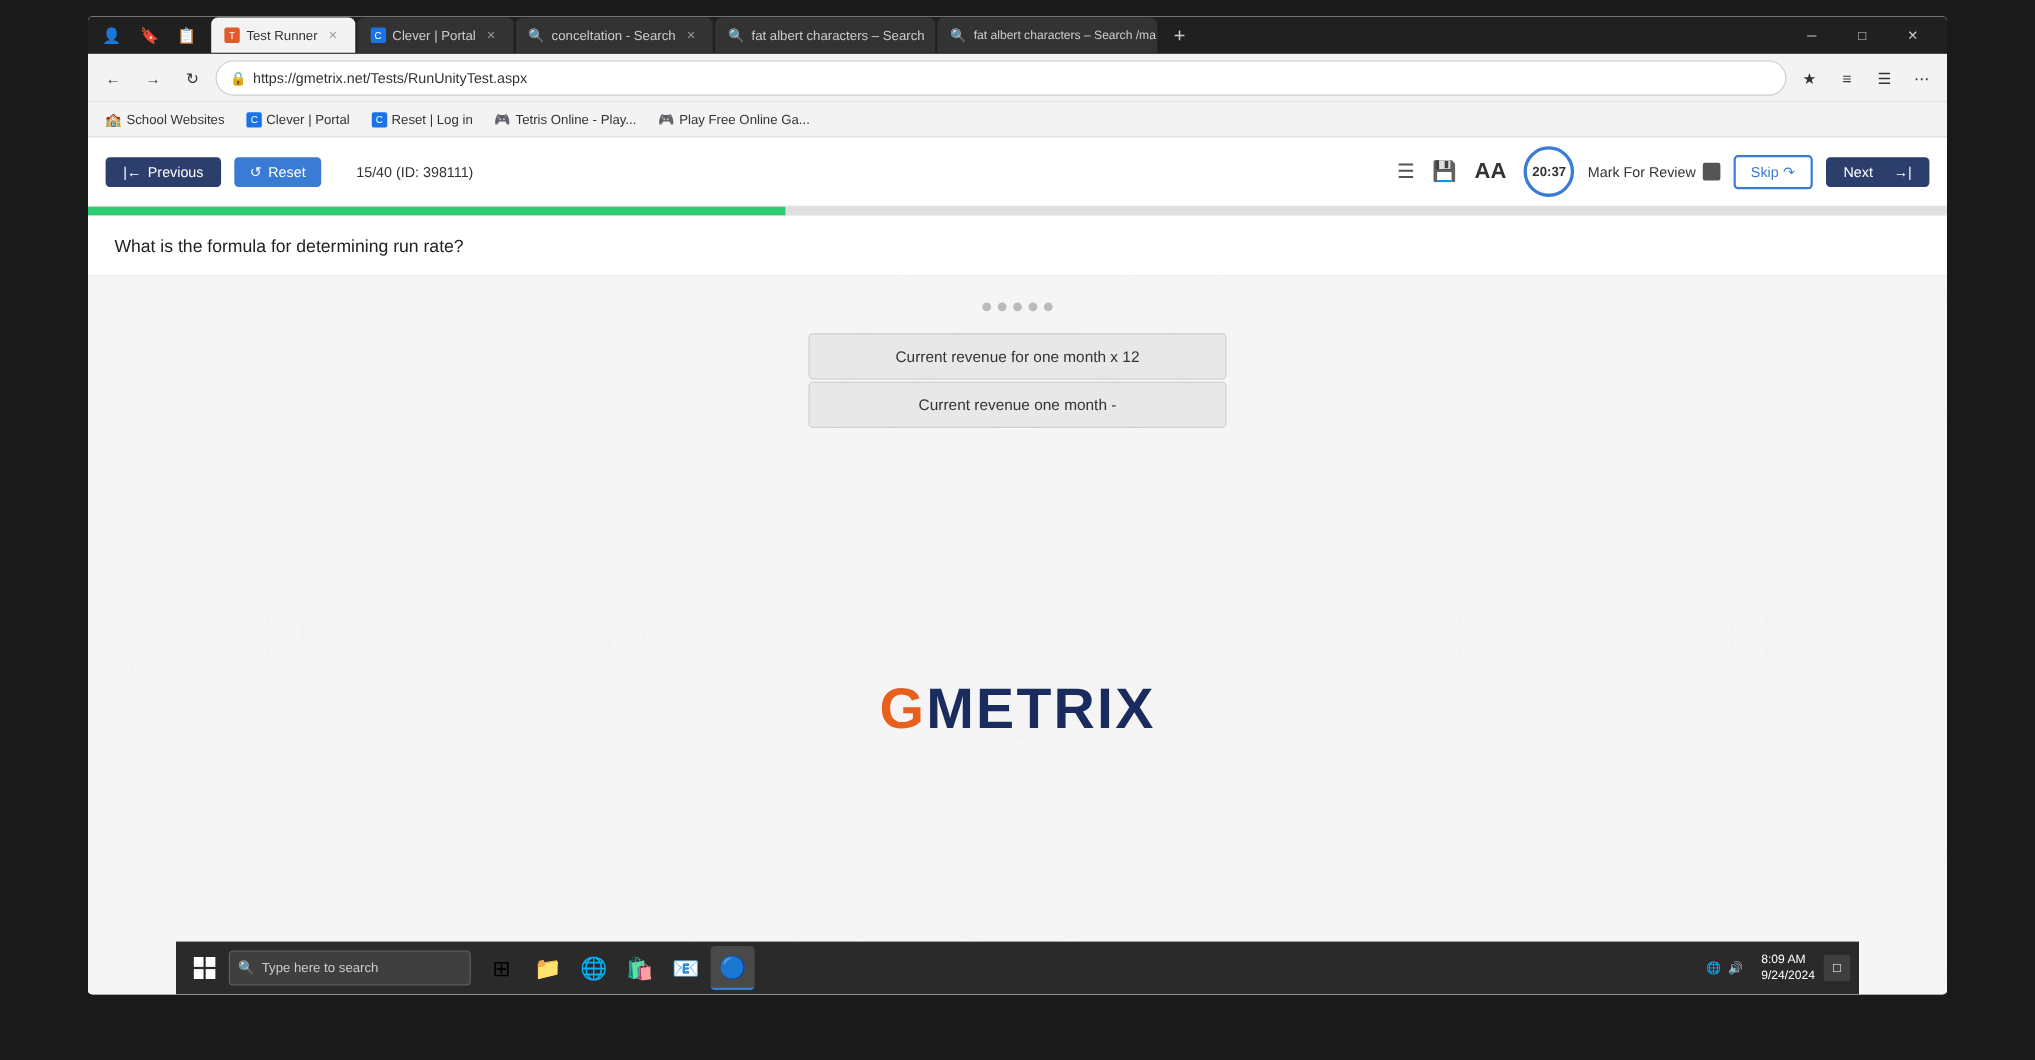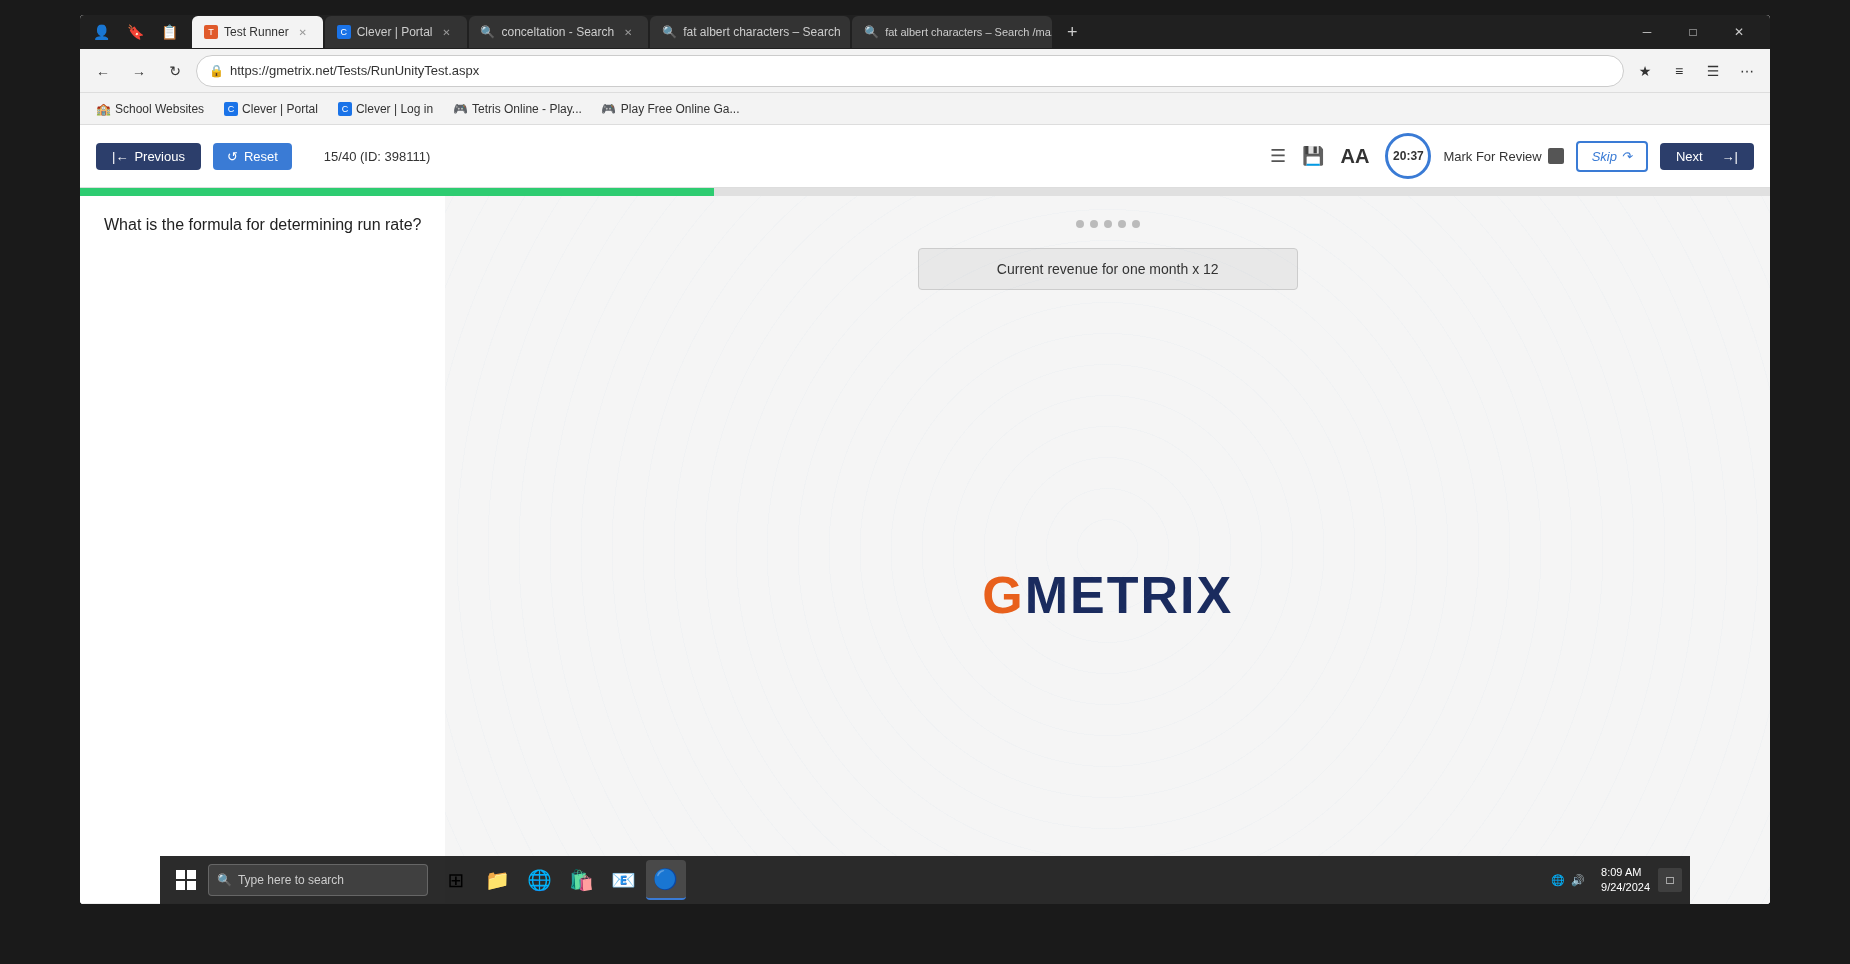--- a/index.html
+++ b/index.html
@@ -299,21 +299,20 @@
       background: white;
       color: #3a7bd5;
       border: 2px solid #3a7bd5;
       padding: 6px 14px;
       border-radius: 4px;
       font-size: 13px;
       cursor: pointer;
       display: flex;
       align-items: center;
       gap: 4px;
-      font-style: italic;
     }
 
     .btn-next {
       background: #2c3e6b;
       color: white;
       border: none;
       padding: 6px 16px;
       border-radius: 4px;
       font-size: 13px;
       cursor: pointer;
@@ -334,21 +333,21 @@
       height: 100%;
       width: 37.5%;
     }
 
     
     .question-area {
       background: white;
       margin: 0;
       flex: 1;
       display: flex;
-      flex-direction: row;
+      flex-direction: column;
       overflow: hidden;
     }
 
     .question-text {
       padding: 20px 24px 16px;
       font-size: 16px;
       color: #222;
       border-bottom: 1px solid #eee;
     }
 
@@ -593,21 +592,21 @@
         <div class="bookmark-item">
           <span>🏫</span>
           <span>School Websites</span>
         </div>
         <div class="bookmark-item">
           <span style="width:14px;height:14px;background:#1a73e8;border-radius:2px;display:inline-flex;align-items:center;justify-content:center;color:white;font-size:9px;">C</span>
           <span>Clever | Portal</span>
         </div>
         <div class="bookmark-item">
           <span style="width:14px;height:14px;background:#1a73e8;border-radius:2px;display:inline-flex;align-items:center;justify-content:center;color:white;font-size:9px;">C</span>
-          <span>Clever | Log in</span>
+          <span>Reset | Log in</span>
         </div>
         <div class="bookmark-item">
           <span>🎮</span>
           <span>Tetris Online - Play...</span>
         </div>
         <div class="bookmark-item">
           <span>🎮</span>
           <span>Play Free Online Ga...</span>
         </div>
       </div>
@@ -666,20 +665,23 @@
               <div class="dot"></div>
               <div class="dot"></div>
               <div class="dot"></div>
               <div class="dot"></div>
             </div>
 
             <div class="answer-options">
               <div class="answer-option">
                 <span>Current revenue for one month x 12</span>
               </div>
+              <div class="answer-option">
+                <span>Current revenue one month -</span>
+              </div>
             </div>
 
             <div class="gmetrix-logo-area" style="flex:1; width:100%;">
               <div class="gmetrix-logo">
                 <span class="g-orange">G</span><span>METRIX</span>
               </div>
             </div>
           </div>
         </div>
 

